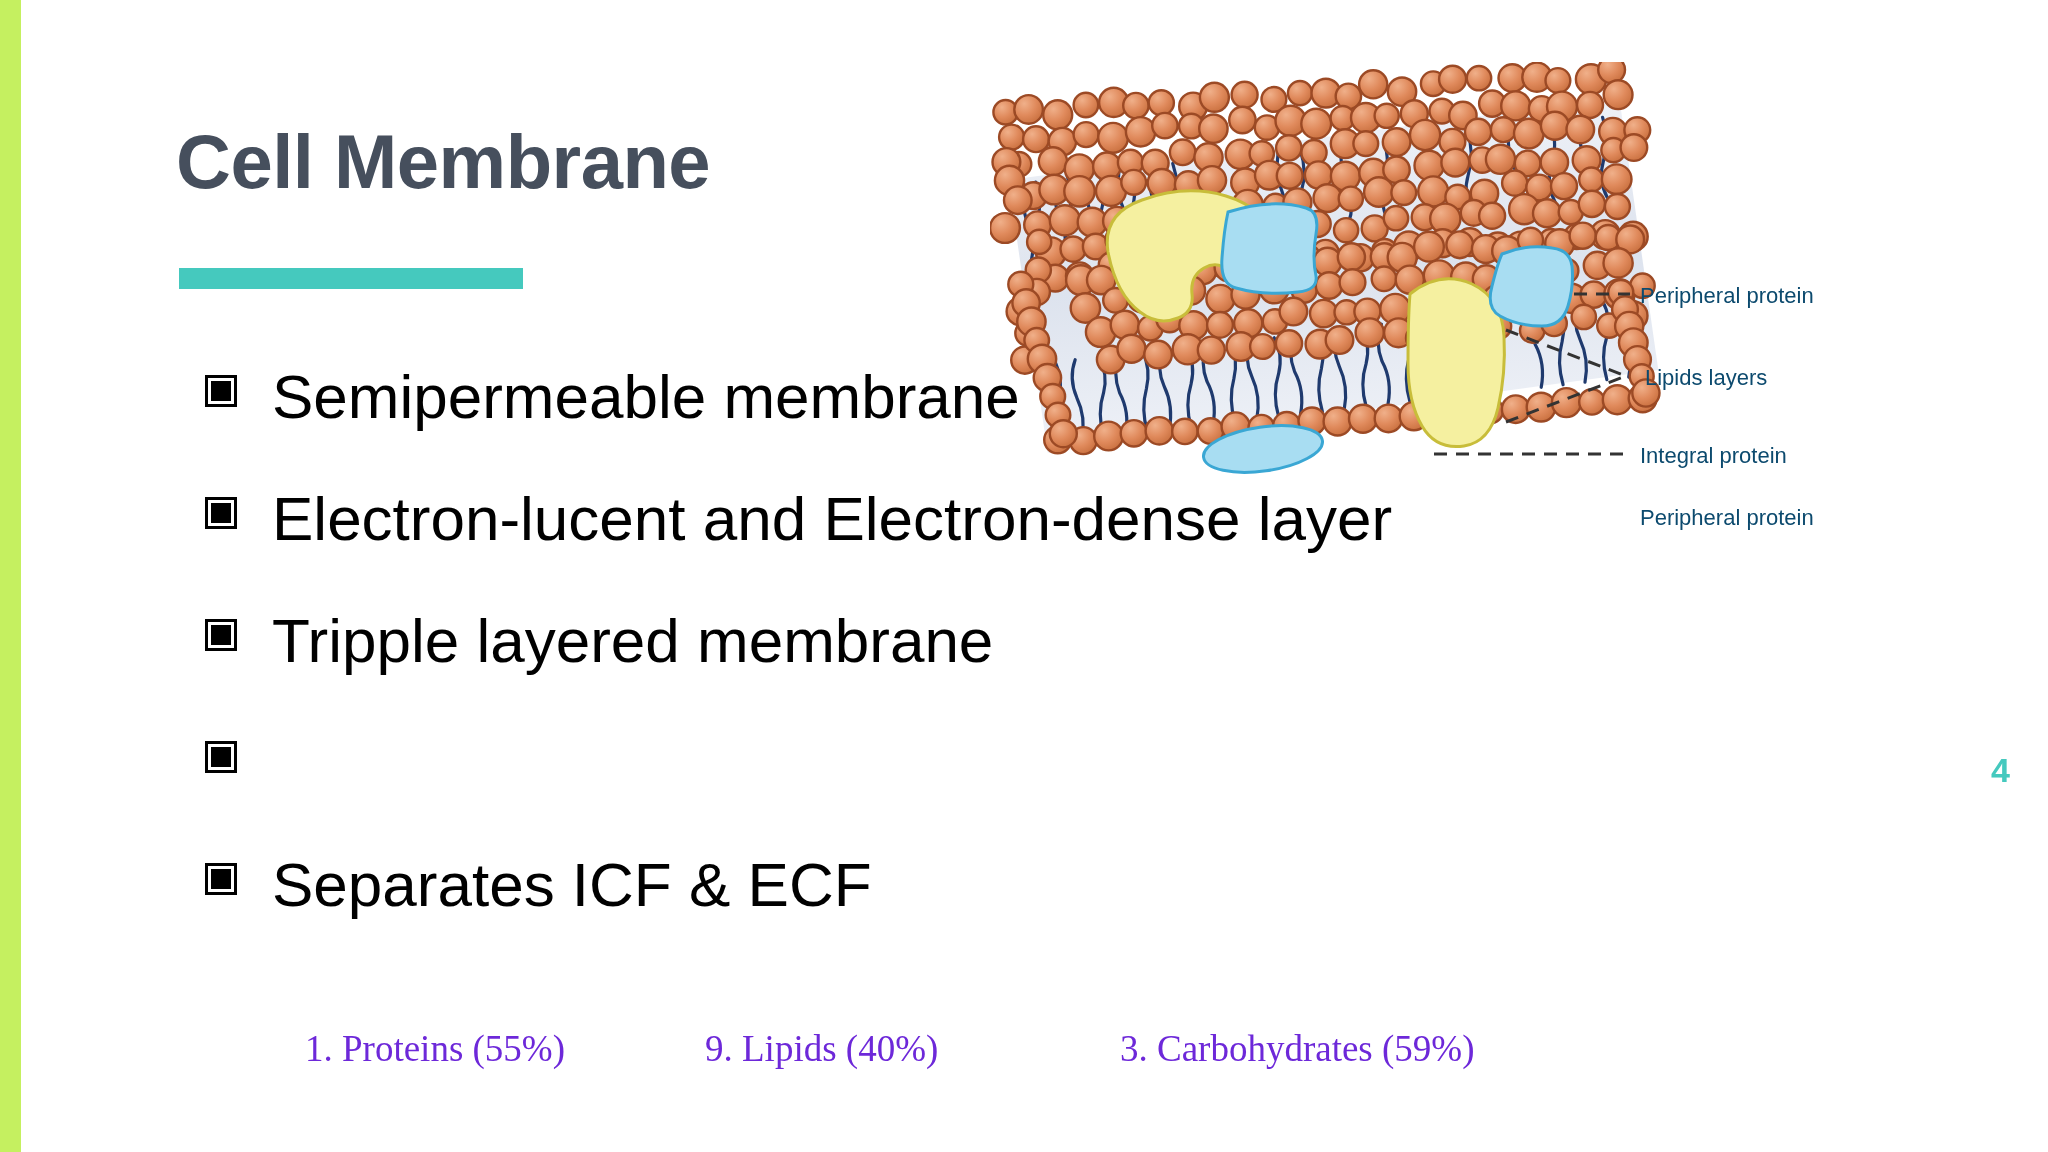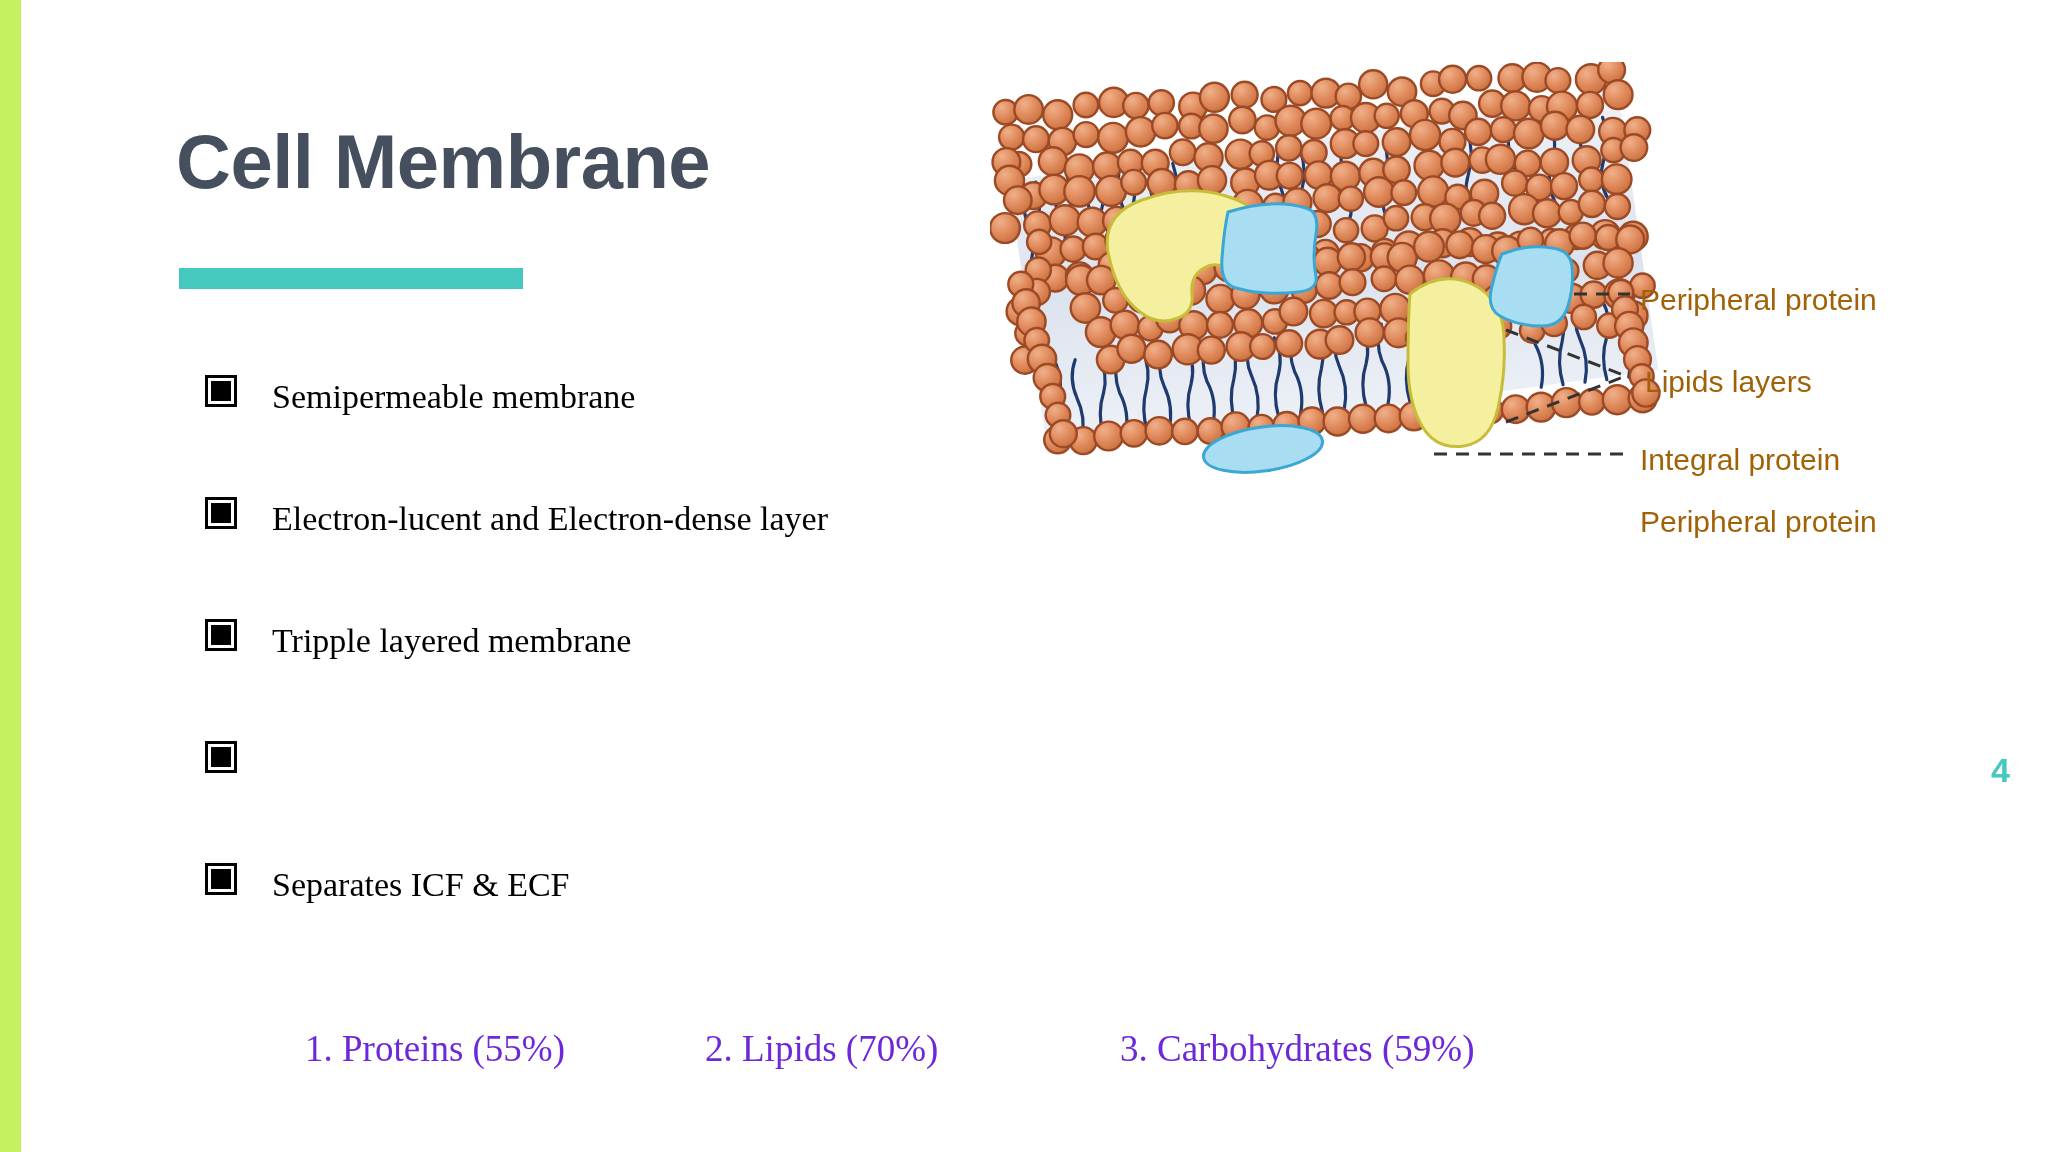--- a/index.html
+++ b/index.html
@@ -77,22 +77,22 @@
     flex: 0 0 auto;
     margin-right: 35px;
   }
   .bullet-mark::after {
     content: "";
     position: absolute;
     left: 3px; top: 3px; right: 3px; bottom: 3px;
     background: #000000;
   }
   .bullet-text {
-    font-family: Liberation Serif, serif;
-    font-size: 34px;
+    font-family: Liberation Sans, sans-serif;
+    font-size: 62px;
     color: #000000;
     line-height: 1.1;
     white-space: nowrap;
     margin-top: 12px;
   }
 
   
   .composition-line {
     position: absolute;
     left: 305px;
@@ -126,22 +126,22 @@
     left: 990px;
     top: 62px;
     width: 1040px;
     height: 440px;
   }
   .diagram svg { display: block; }
 
   .dlabel {
     position: absolute;
     font-family: "Liberation Sans", sans-serif;
-    font-size: 30px;
-    color: #a16207;
+    font-size: 22px;
+    color: #0c4a6e;
     white-space: nowrap;
   }
   .dlabel.l0 { left: 650px; top: 221px; }
   .dlabel.l1 { left: 655px; top: 303px; }
   .dlabel.l2 { left: 650px; top: 381px; }
   .dlabel.l3 { left: 650px; top: 443px; }
 </style>
 </head>
 <body>
 
@@ -176,21 +176,21 @@
     <div class="bullet-row">
       <span class="bullet-mark"></span>
       <span class="bullet-text">Separates ICF &amp; ECF</span>
     </div>
 
 
   </div>
 
   <div class="composition-line">
     <span class="composition-item c0">1. Proteins (55%)</span>
-    <span class="composition-item c1">2. Lipids (70%)</span>
+    <span class="composition-item c1">9. Lipids (40%)</span>
     <span class="composition-item c2">3. Carbohydrates (59%)</span>
   </div>
 
   <div class="page-number">4</div>
 
   <div class="diagram">
 
     <svg width="1040" height="440" viewBox="0 0 1040 440">
       <defs>
         <radialGradient id="headG" cx="35%" cy="30%" r="75%">

